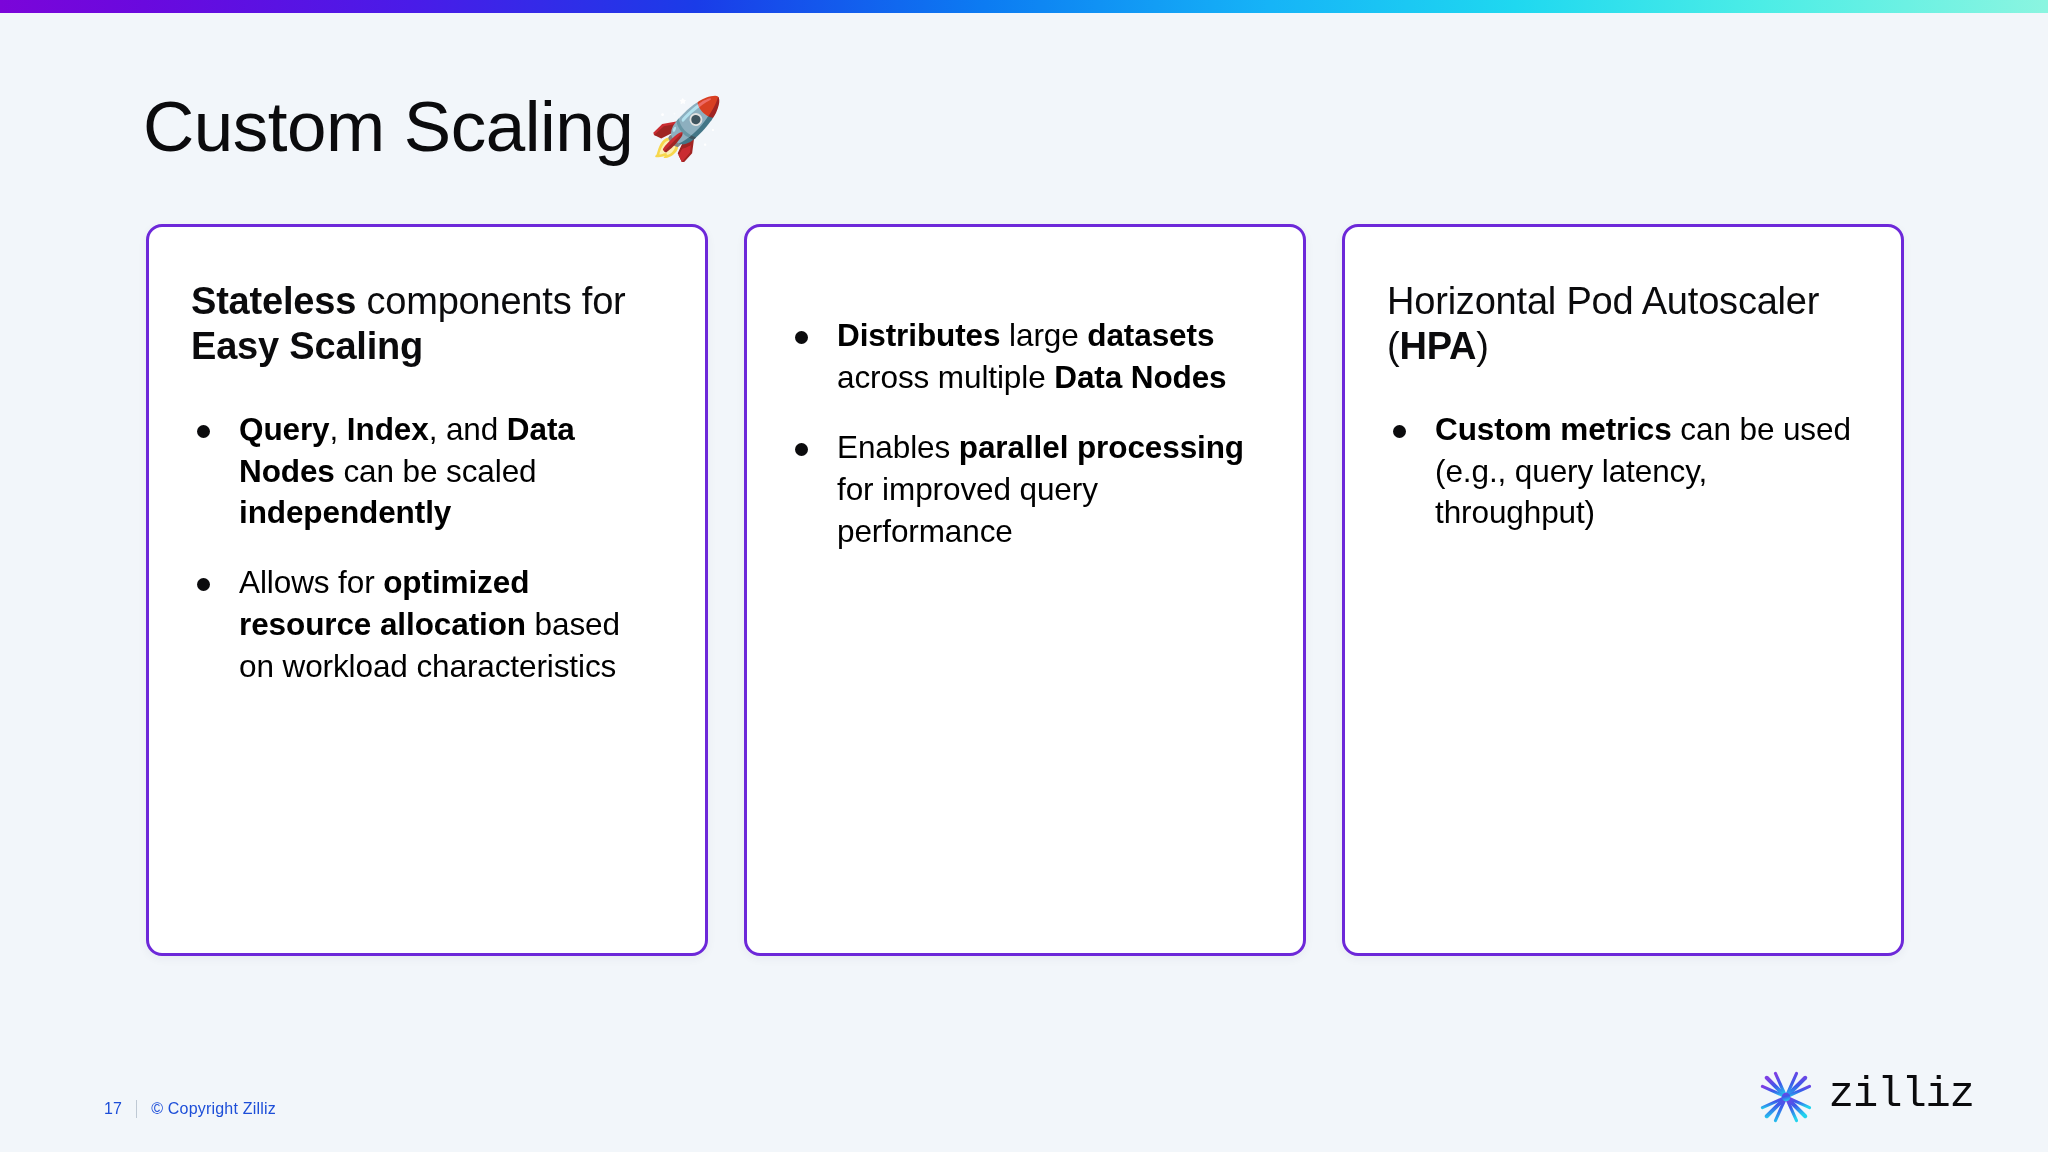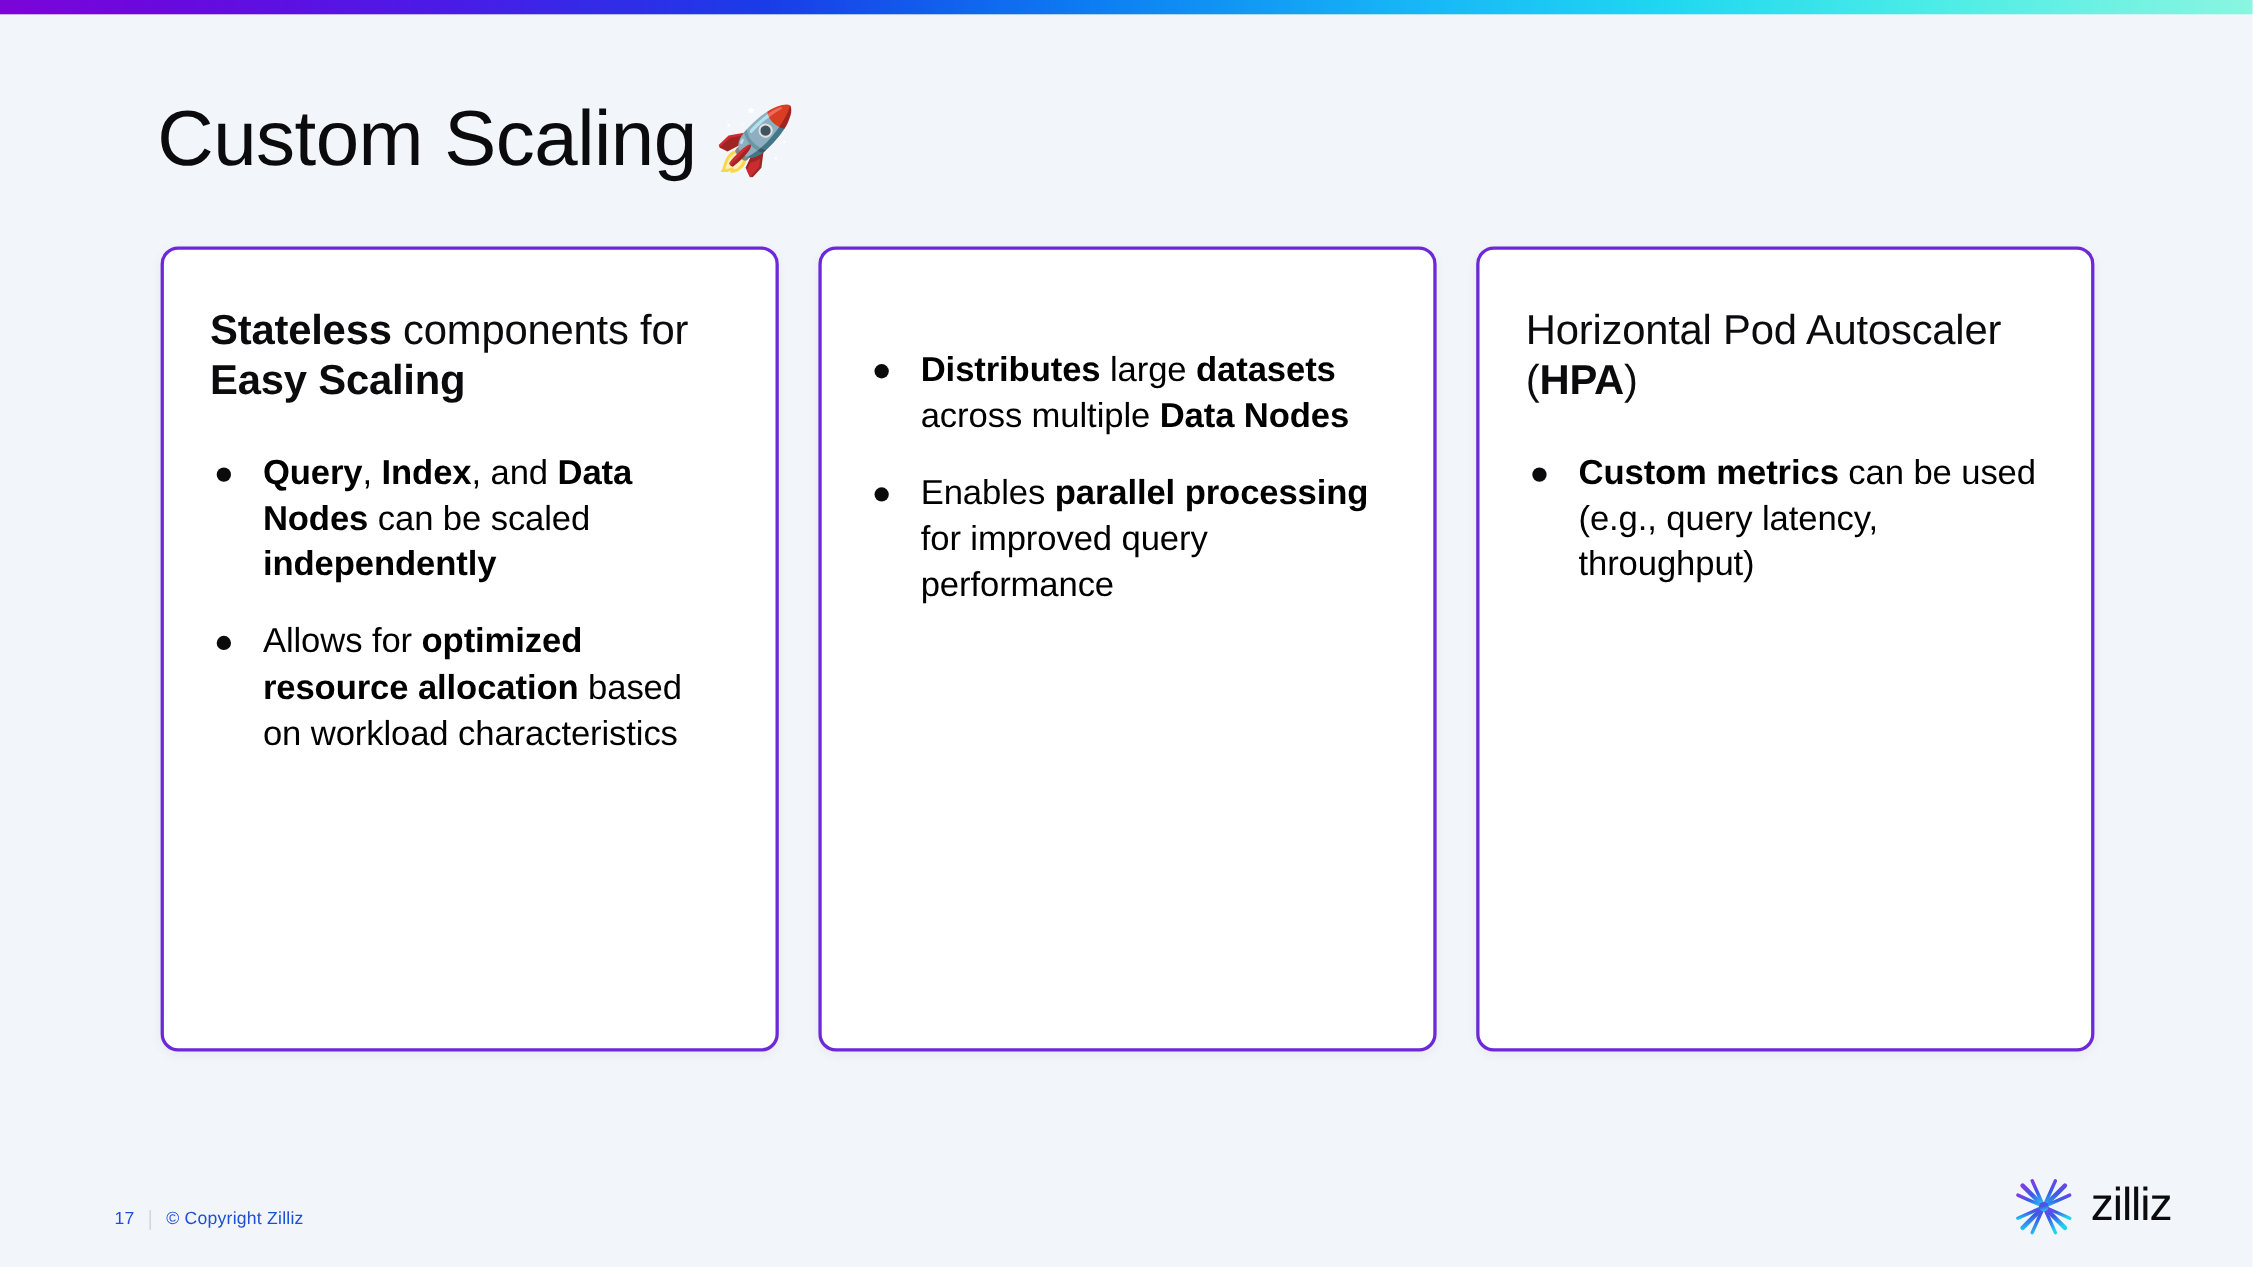--- a/index.html
+++ b/index.html
@@ -133,20 +133,21 @@
     background: #BFC9D4;
   }
 
   .brand {
     position: absolute;
     right: 74px;
     bottom: 24px;
     display: flex;
     align-items: center;
     gap: 12px;
+    font-family: Liberation Mono, monospace;
   }
   .brand svg { display: block; }
   .brand .wordmark {
     font-size: 42px;
     font-weight: 400;
     color: #0B0B0D;
     letter-spacing: -1px;
     line-height: 1;
     padding-bottom: 4px;
   }

